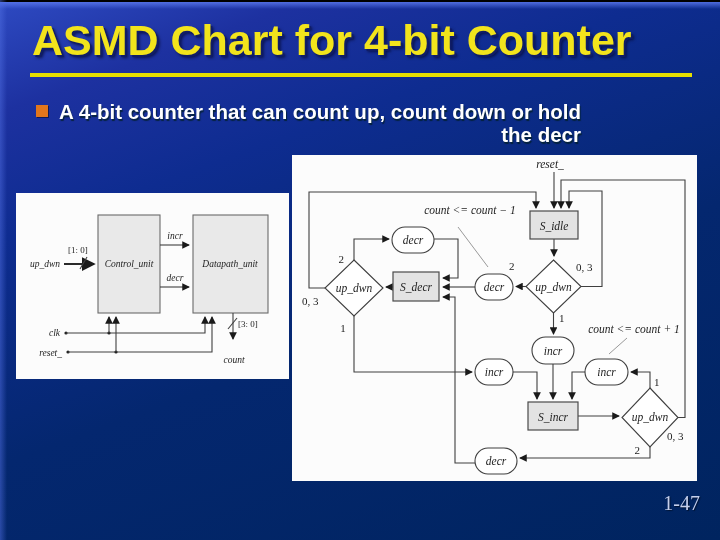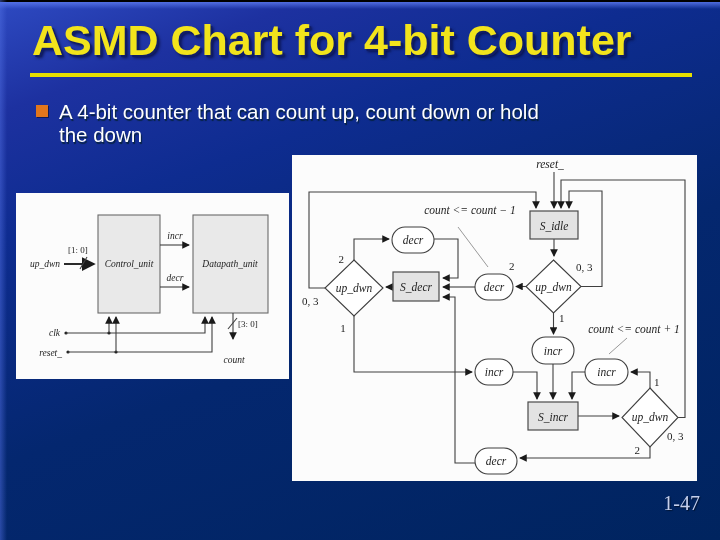--- a/index.html
+++ b/index.html
@@ -10,22 +10,22 @@
   .edge-top-glow{position:absolute;left:0;top:2px;width:720px;height:7px;
     background:linear-gradient(to bottom,rgba(90,120,235,.85),rgba(90,120,235,0));}
   .edge-left-glow{position:absolute;left:0;top:0;width:7px;height:540px;
     background:linear-gradient(to right,rgba(80,110,225,.5),rgba(80,110,225,0));}
   .title{position:absolute;left:32px;top:16px;font-size:43px;font-weight:bold;color:#f2e41c;
     text-shadow:2px 2px 0 #101d66,3px 3px 3px rgba(0,0,30,.6);white-space:nowrap;}
   .rule{position:absolute;left:30px;top:73px;width:662px;height:4px;background:#e6df00;}
   .bullet-row{position:absolute;left:36px;top:100px;width:664px;display:flex;gap:11px;}
   .bullet-sq{width:12px;height:12px;background:#e2761c;margin-top:5px;flex:0 0 auto;
     box-shadow:1px 1px 0 rgba(0,0,0,.45);}
-  .bullet-text{color:#fff;font-weight:normal;font-size:20.5px;line-height:23px;
-    text-shadow:1px 2px 1px rgba(0,30,25,.7);}
+  .bullet-text{color:#fff;font-weight:bold;font-size:20.5px;line-height:23px;
+    text-shadow:1px 2px 1px rgba(0,30,25,.7);text-align:right;}
   .bullet-text span{display:block;white-space:nowrap;}
   .panel{position:absolute;background:#fcfcfc;}
   #panel-left{left:16px;top:193px;width:273px;height:186px;}
   #panel-right{left:292px;top:155px;width:405px;height:326px;}
   .page-num{position:absolute;right:20px;top:492px;font-family:"Liberation Serif",serif;
     font-size:20px;color:#c6d0ec;text-shadow:1px 1px 1px rgba(0,0,0,.5);}
   svg{display:block;}
   .ln{stroke:#3f3f3f;stroke-width:1.1;fill:none;}
   .ln-th{stroke:#2a2a2a;stroke-width:2;fill:none;}
   .ann-ln{stroke:#999;stroke-width:1;fill:none;}
@@ -47,21 +47,21 @@
   <div class="edge-top-glow"></div>
   <div class="edge-left-glow"></div>
 
   <div class="title">ASMD Chart for 4-bit Counter</div>
   <div class="rule"></div>
 
   <div class="bullet-row">
     <div class="bullet-sq"></div>
     <div class="bullet-text">
       <span>A 4-bit counter that can count up, count down or hold</span>
-      <span>the down</span>
+      <span>the decr</span>
     </div>
   </div>
 
   <div class="panel" id="panel-left">
     <svg width="273" height="186" viewBox="0 0 273 186">
       <defs>
         <marker id="arr" viewBox="0 0 8 8" refX="7" refY="4" markerWidth="7" markerHeight="7" orient="auto-start-reverse">
           <path d="M0,0 L8,4 L0,8 z" fill="#1a1a1a"></path>
         </marker>
       </defs>

